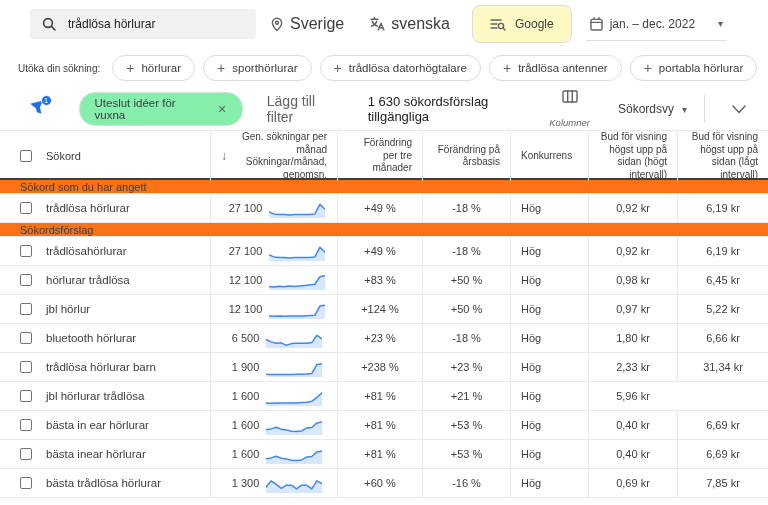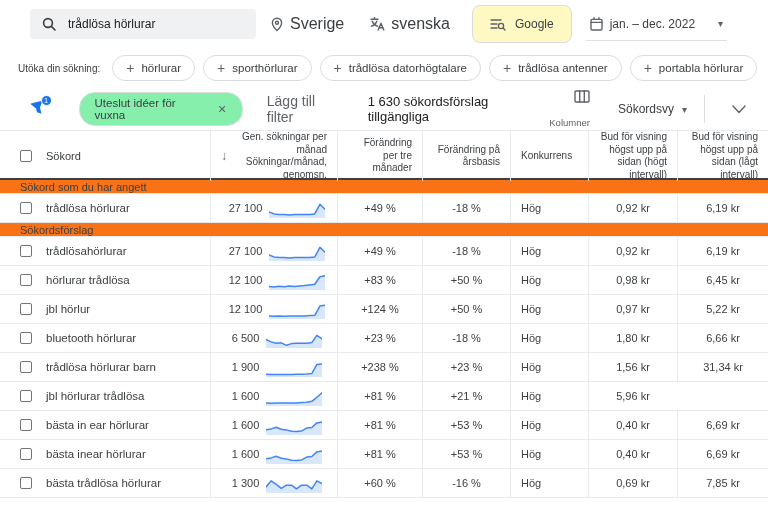--- a/index.html
+++ b/index.html
@@ -48,21 +48,21 @@
     border:1px solid #fff;
   }
   .exclude-chip {
     display:flex; align-items:center; gap:11px; height:30px; padding:16px 15px;
     border:1px solid #dadce0; border-radius:16px; font-size:11.5px; color:#3c4043; margin-left:27px; background:#86efac; cursor:pointer;
   }
   .x-icon { color:#5f6368; font-size:11px; }
   .add-filter { margin-left:24px; font-size:14px; color:#5f6368; cursor:pointer; }
   .count-text { margin-left:24px; font-size:13px; color:#202124; }
   .toolbar-right { margin-left:auto; display:flex; align-items:center; }
-  .columns-btn { display:flex; flex-direction:column; align-items:flex-end; gap:14px; font-size:9.5px; color:#5f6368; margin-right:28px; cursor:pointer; }
+  .columns-btn { display:flex; flex-direction:column; align-items:center; gap:14px; font-size:9.5px; color:#5f6368; margin-right:28px; cursor:pointer;font-style:italic; }
   .view-select { display:flex; align-items:center; gap:8px; font-size:12px; color:#3c4043; cursor:pointer; }
   .v-divider { width:1px; height:28px; background:#dadce0; margin:0 17px; }
   .collapse-btn { padding:0 10px; cursor:pointer; display:flex; align-items:center; }
   
   .grid-cols { display:grid; grid-template-columns:210px 127px 85px 88px 78px 89px 91px; }
   .thead { height:49px; border-bottom:2px solid #3c4043; }
   .th { display:flex; align-items:center; padding:0 10px; font-size:10px; line-height:12.5px; color:#3c4043; }
   .th + .th { border-left:1px solid #e8eaed; }
   .th-kw { gap:14px; padding-left:20px; font-size:11px; }
   .th-num { justify-content:flex-end; text-align:right; }
@@ -407,21 +407,21 @@
     <div class="cell c-num">
           <span>+238 %</span>
         </div>
     <div class="cell c-num">
           <span>+23 %</span>
         </div>
     <div class="cell c-comp">
           <span>Hög</span>
         </div>
     <div class="cell c-num">
-          <span>1,56 kr</span>
+          <span>2,33 kr</span>
         </div>
     <div class="cell c-num">
           <span>31,34 kr</span>
         </div>
   </div>
 
   <div class="trow grid-cols">
     <div class="cell c-kw">
       <span class="checkbox"></span>
       <span>jbl hörlurar trådlösa</span>

